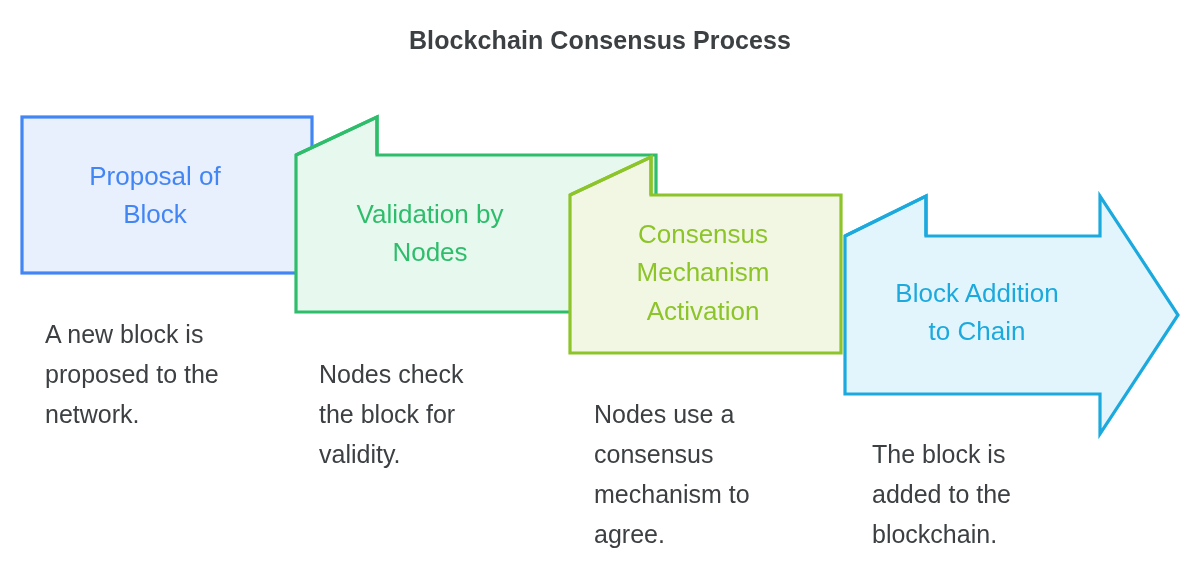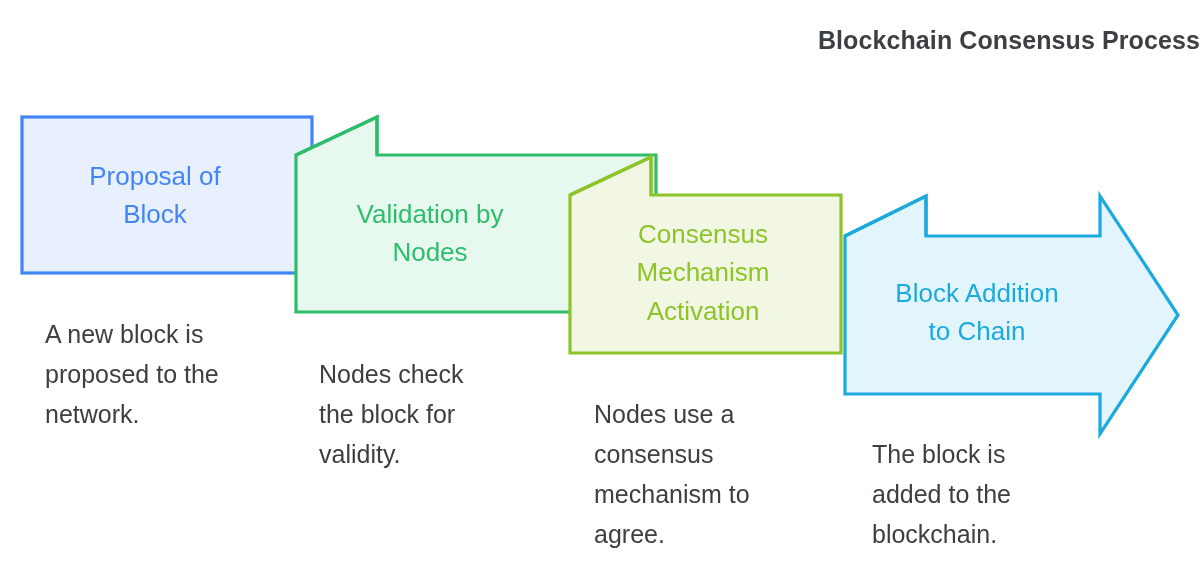--- a/index.html
+++ b/index.html
@@ -19,21 +19,21 @@
     position: relative;
     width: 1200px;
     height: 569px;
     background: #ffffff;
   }
   .diagram-title {
     position: absolute;
     top: 0;
     left: 0;
     width: 1200px;
-    text-align: right;
+    text-align: center;
     font-size: 25px;
     font-weight: bold;
     color: #3c4043;
     letter-spacing: 0.1px;
     padding-top: 26px;
     box-sizing: border-box;
   }
   svg.stage {
     position: absolute;
     top: 0;

